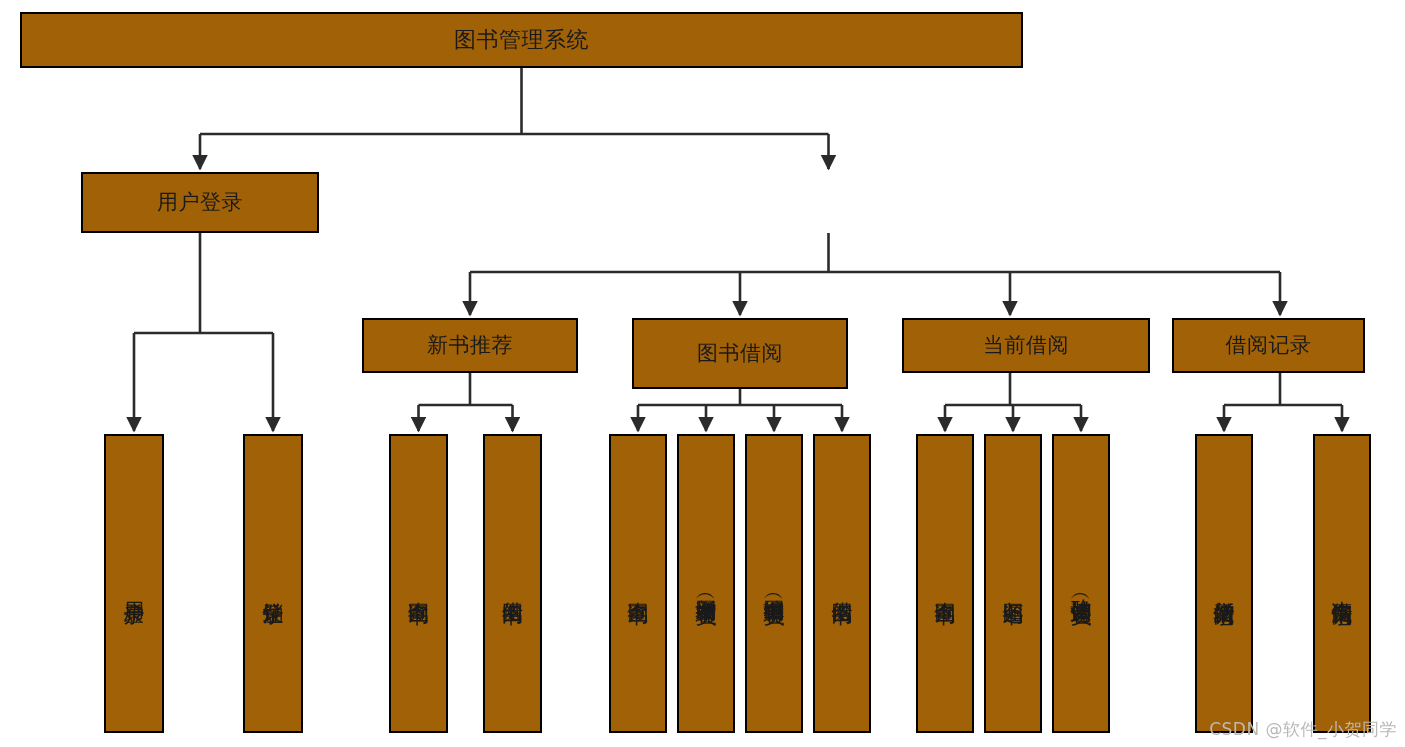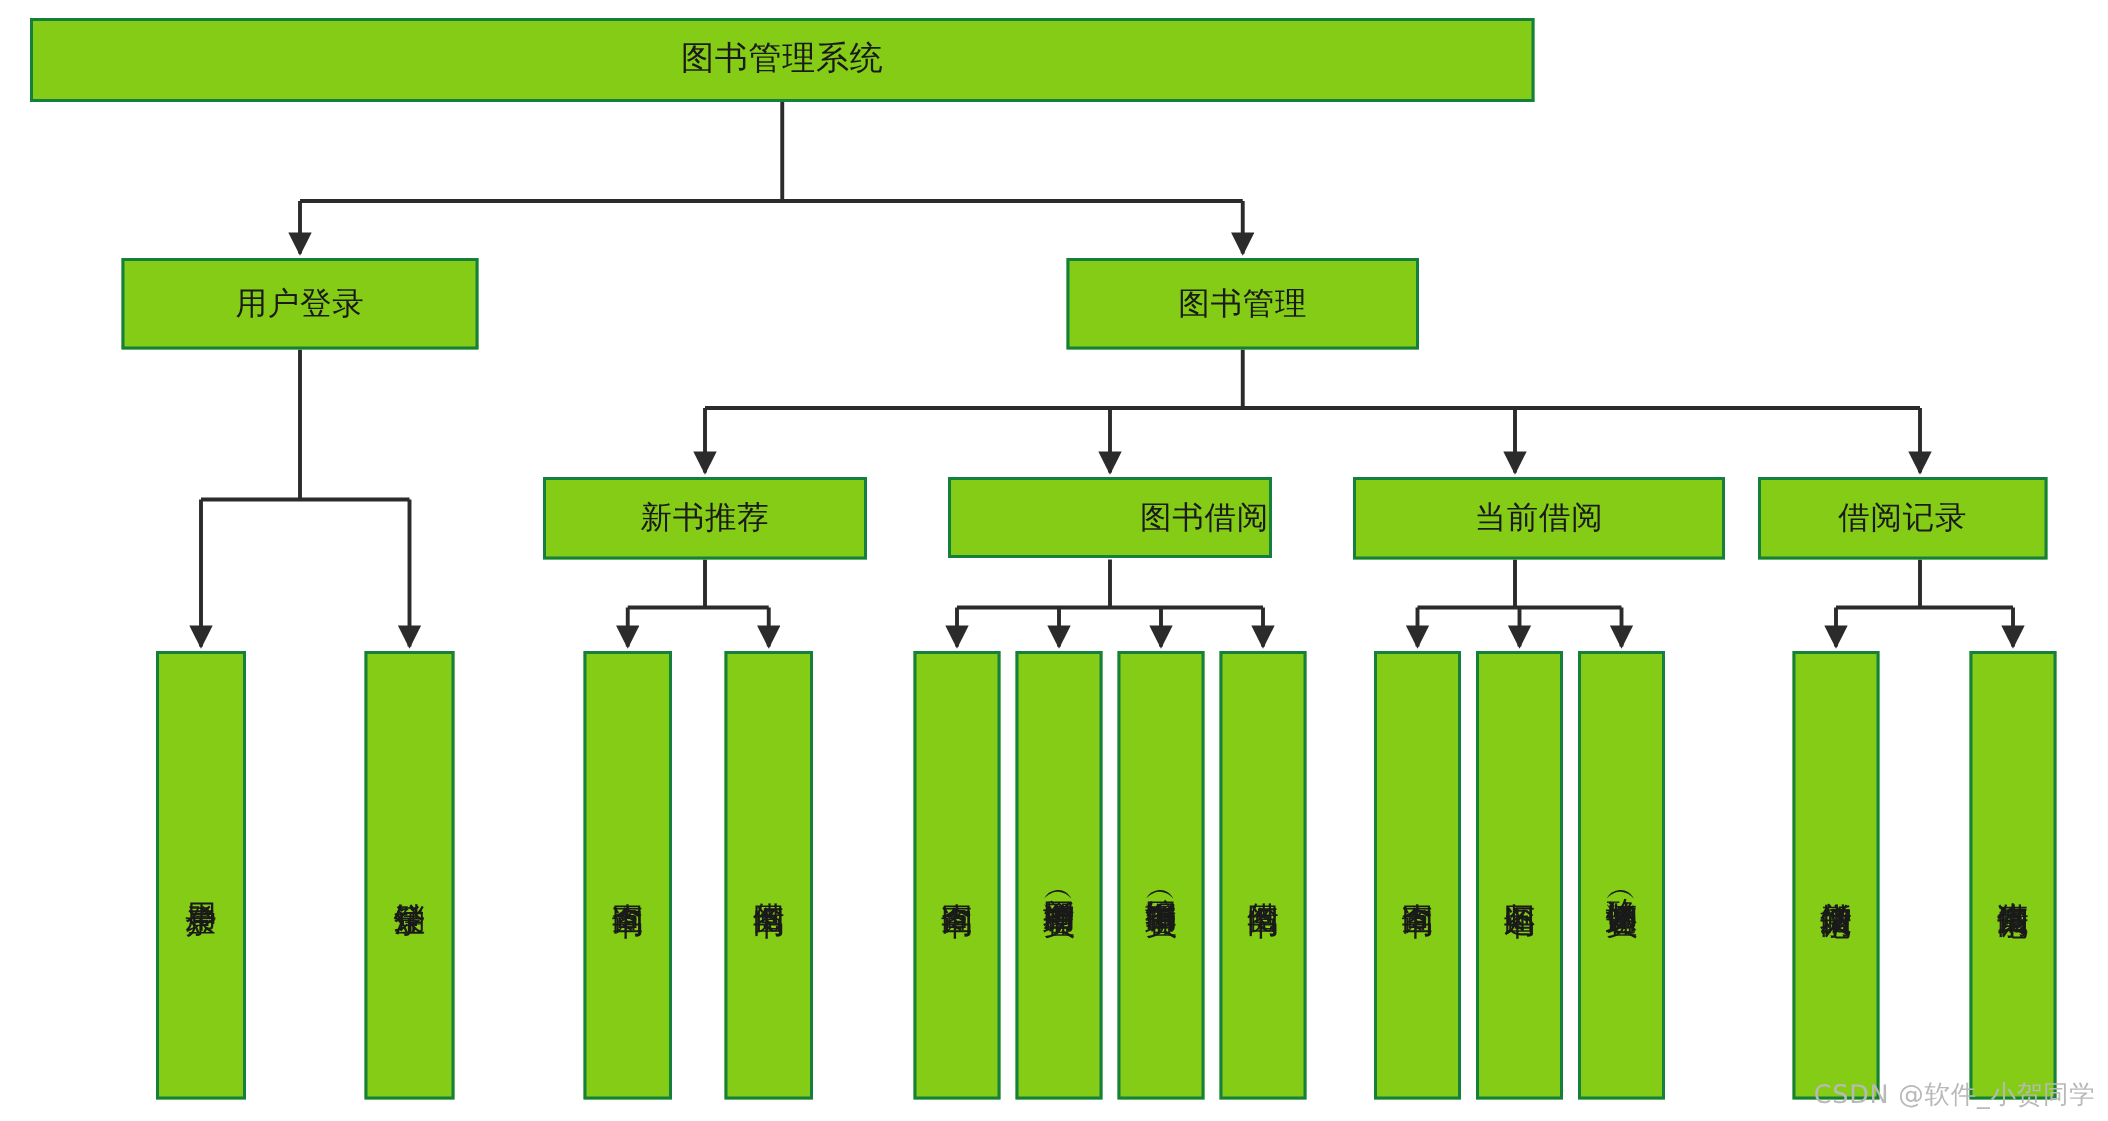--- a/index.html
+++ b/index.html
@@ -22,22 +22,22 @@
     position: absolute;
     left: 0;
     top: 0;
     width: 1405px;
     height: 747px;
     pointer-events: none;
   }
   .node {
     position: absolute;
     box-sizing: border-box;
-    background: #84cc16;
-    border: 2px solid #15803d;
+    background: #a16207;
+    border: 2px solid #000000;
     display: flex;
     align-items: center;
     justify-content: center;
     color: #1a1a1a;
     z-index: 2;
   }
   .node .label {
     display: block;
     text-align: center;
     line-height: 1.18;
@@ -122,27 +122,24 @@
         <path d="M 1342 405 L 1342 431" marker-end="url(#arrow)"></path>
       </g>
   </svg>
 
   <div class="node horiz root" style="left: 20px; top: 12px; width: 1003px; height: 56px;">
       <span class="label">图书管理系统</span>
     </div>
     <div class="node horiz" style="left: 81px; top: 172px; width: 238px; height: 61px;">
       <span class="label">用户登录</span>
     </div>
-    <div class="node horiz" style="left: 711px; top: 172px; width: 235px; height: 61px;">
-      <span class="label">图书管理</span>
-    </div>
     <div class="node horiz" style="left: 362px; top: 318px; width: 216px; height: 55px; font-family: Liberation Serif, serif;">
       <span class="label">新书推荐</span>
     </div>
-    <div class="node horiz" style="left: 632px; top: 318px; width: 216px; height: 54px; justify-content: flex-end;">
+    <div class="node horiz" style="left: 632px; top: 318px; width: 216px; height: 71px;">
       <span class="label">图书借阅</span>
     </div>
     <div class="node horiz" style="left: 902px; top: 318px; width: 248px; height: 55px;">
       <span class="label">当前借阅</span>
     </div>
     <div class="node horiz" style="left: 1172px; top: 318px; width: 193px; height: 55px;">
       <span class="label">借阅记录</span>
     </div>
     <div class="node vert" style="left: 104px; top: 434px; width: 60px; height: 299px;">
       <span class="label">用户登录</span>

